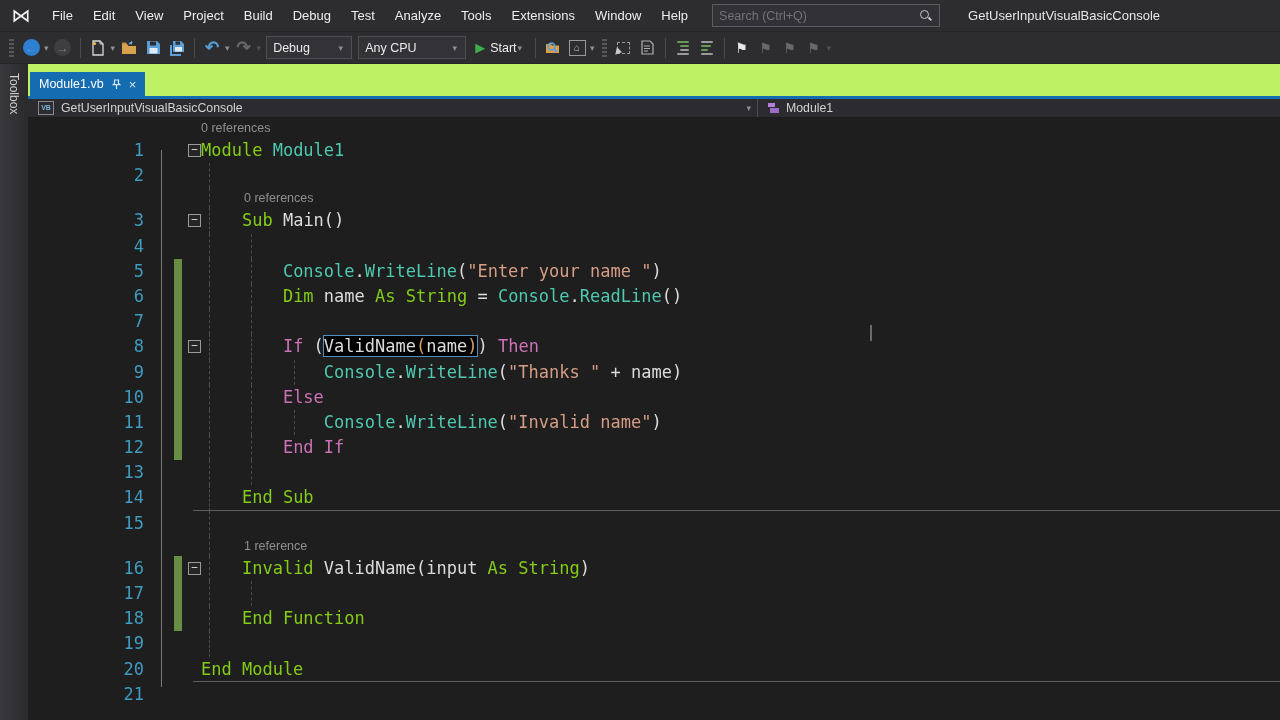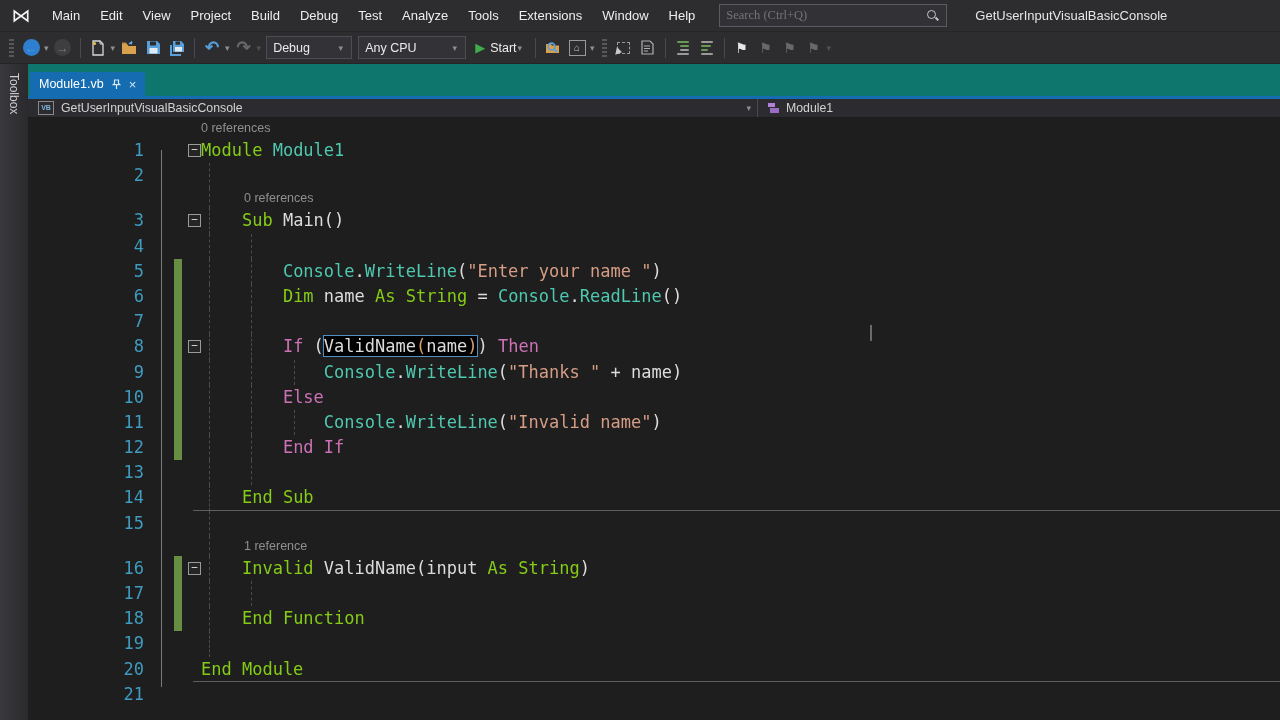--- a/index.html
+++ b/index.html
@@ -5,21 +5,21 @@
   html,body{margin:0;padding:0;width:1280px;height:720px;overflow:hidden;background:#1e1e1e;
     font-family:"Liberation Sans",sans-serif;-webkit-font-smoothing:antialiased;}
   .bar{position:relative;width:1280px;box-sizing:border-box;}
   
   #menubar{height:32px;background:#2d2d30;display:flex;align-items:center;border-bottom:1px solid #262629;}
   #vslogo{width:42px;text-align:center;color:#f4f4f4;font-size:19px;line-height:32px;}
   .menu-item{color:#ededed;font-size:13px;padding:0 10px;line-height:32px;cursor:default;}
   #searchbox{width:226px;height:21px;background:#313136;border:1px solid #5a5a60;display:flex;align-items:center;
     margin-left:14px;flex:none;}
   #searchbox input{flex:1;background:transparent;border:none;outline:none;color:#9b9b9b;font-size:12.5px;padding:0 6px;
-    font-family:Liberation Serif, serif;}
+    font-family:Liberation Sans, sans-serif;}
   .mag{position:relative;width:14px;height:14px;margin-right:6px;flex:none;}
   .mag::before{content:"";position:absolute;left:1px;top:1px;width:7px;height:7px;border:1.6px solid #c7c7c7;border-radius:50%;}
   .mag::after{content:"";position:absolute;left:9px;top:9px;width:4px;height:1.8px;background:#c7c7c7;transform:rotate(45deg);}
   #win-title{color:#e6e6e6;font-size:13px;margin-left:28px;white-space:nowrap;}
   
   #toolbar{height:32px;background:#2d2d30;display:flex;align-items:center;border-bottom:1px solid #252528;padding-left:4px;}
   .grip{width:5px;height:18px;margin:0 5px;background-image:repeating-linear-gradient(#57575c 0 2px,transparent 2px 4px);flex:none;}
   .tbtn{height:24px;min-width:22px;display:flex;align-items:center;justify-content:center;color:#c8c8c8;flex:none;padding:0 1px;}
   .tsep{width:1px;height:20px;background:#4a4a4e;margin:0 5px;flex:none;}
   .dd{font-size:9px;color:#8e8e8e;margin:0 2px 0 1px;}
@@ -34,21 +34,21 @@
   #start-btn{display:flex;align-items:center;color:#eee;font-size:12.5px;margin:0 6px;}
   #start-btn .play{color:#3fae4a;font-size:13px;margin-right:5px;}
   .boxicon{width:15px;height:14px;border:1px solid #9a9a9a;display:flex;align-items:center;justify-content:center;
     font-size:10px;color:#c8c8c8;}
   .dashedbox{width:11px;height:10px;border:1px dashed #9a9a9a;position:relative;}
   .dashedbox::after{content:"";position:absolute;left:-2px;bottom:-3px;border:4px solid transparent;border-left:6px solid #c8c8c8;transform:rotate(12deg);}
   .lines-icon{display:flex;flex-direction:column;gap:2px;}
   .lines-icon i{display:block;height:2px;border-radius:1px;}
   .flag{font-size:14px;}
   
-  #tabstrip{height:32px;background:#0f766e;position:relative;}
+  #tabstrip{height:32px;background:#bef264;position:relative;}
   #tab-active{position:absolute;left:30px;bottom:0;height:24px;background:#156CB0;color:#fff;
     display:flex;align-items:center;font-size:12.5px;padding:0 9px;gap:8px;}
   .tab-ico{color:#d5e8f7;font-size:11px;line-height:11px;}
   #accent-line{height:3px;background:#156CB0;}
   
   #crumb{height:19px;background:#2c2c30;display:flex;align-items:center;font-size:12.3px;color:#d2d2d2;border-bottom:1px solid #1c1c1e;}
   #crumb-left{width:757px;display:flex;align-items:center;flex:none;}
   .vbfile{width:14px;height:12px;border:1px solid #888;color:#7fb6e0;font-size:7px;line-height:12px;text-align:center;
     margin:0 7px 0 38px;flex:none;font-weight:bold;}
   #crumb-left .dd{margin-left:auto;margin-right:6px;}
@@ -85,21 +85,21 @@
   .tk-str{color:#D69D85;} .tk-num{color:#B5CEA8;} .tk-p{color:#DCDCDC;} .tk-par{color:#D7A06B;}
   .tk-sel{background:#000000;outline:1px solid #4e8fc4;}
   svg{display:block;}
 </style>
 </head>
 <body>
 
 <div class="bar" id="menubar">
   <div id="vslogo">⋈</div>
   <div id="menu-items" style="display:flex;">
-      <span class="menu-item">Main</span>
+      <span class="menu-item">File</span>
       <span class="menu-item">Edit</span>
       <span class="menu-item">View</span>
       <span class="menu-item">Project</span>
       <span class="menu-item">Build</span>
       <span class="menu-item">Debug</span>
       <span class="menu-item">Test</span>
       <span class="menu-item">Analyze</span>
       <span class="menu-item">Tools</span>
       <span class="menu-item">Extensions</span>
       <span class="menu-item">Window</span>

